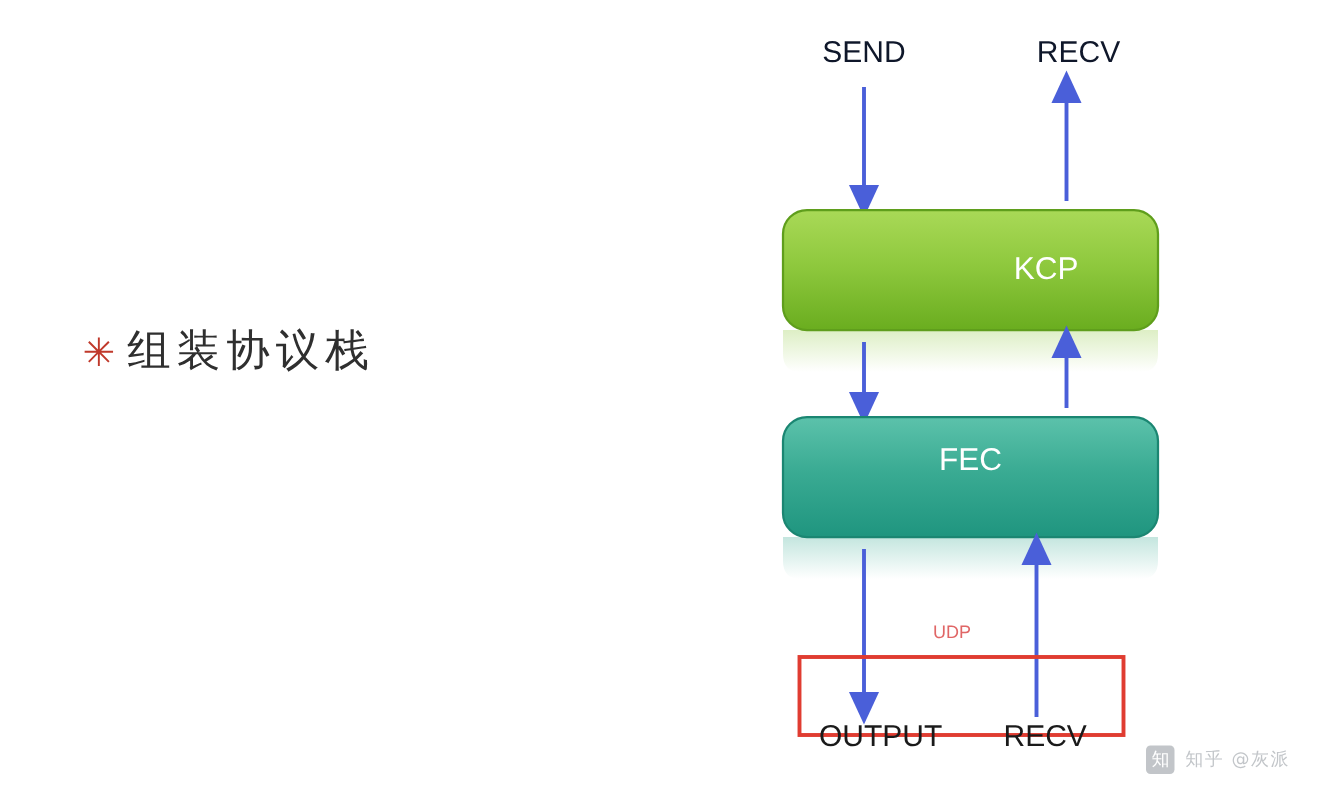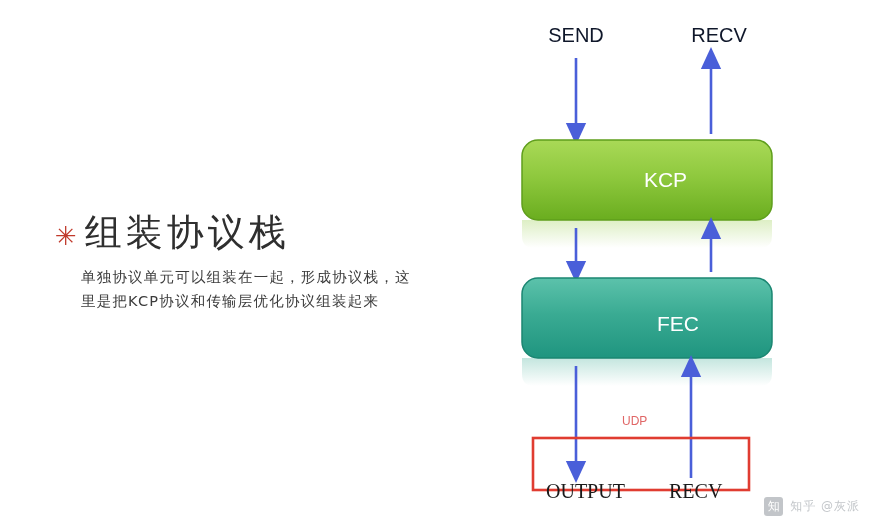--- a/index.html
+++ b/index.html
@@ -34,21 +34,21 @@
   }
   .asterisk {
     color: #c0392b;
     font-size: 26px;
     line-height: 26px;
     margin-right: 8px;
     margin-top: 8px;
     font-family: "DejaVu Sans", sans-serif;
   }
   .heading-text {
-    font-size: 37px;
+    font-size: 29px;
     letter-spacing: 4px;
     color: #2f2f2f;
     font-weight: normal;
     font-family: "DejaVu Sans", sans-serif;
     line-height: 36px;
   }
   .body-text {
     margin-top: 14px;
     margin-left: 26px;
     width: 340px;
@@ -91,21 +91,21 @@
   .udp-label {
     position: absolute;
     font-size: 12px;
     color: #e06666;
     font-family: "Liberation Sans", sans-serif;
   }
   .io-label {
     position: absolute;
     font-size: 20px;
     color: #1a1a1a;
-    font-family: Liberation Serif, serif;
+    font-family: Liberation Sans, sans-serif;
   }
 
   
   .watermark {
     position: absolute;
     right: 18px;
     bottom: 12px;
     display: flex;
     align-items: center;
     gap: 7px;
@@ -132,21 +132,20 @@
 </head>
 <body>
 
 <div id="stage">
 
   <div class="left-panel">
     <div class="heading-row">
       <span class="asterisk">✳</span>
       <span class="heading-text">组装协议栈</span>
     </div>
-    <div class="body-text">单独协议单元可以组装在一起，形成协议栈，这里是把KCP协议和传输层优化协议组装起来</div>
   </div>
 
   <div class="diagram">
 
     <svg class="diagram-svg" viewBox="0 0 378 528">
       <defs>
         <linearGradient id="kcpGrad" x1="0" y1="0" x2="0" y2="1">
           <stop offset="0%" stop-color="#a9d957"></stop>
           <stop offset="45%" stop-color="#8fc93e"></stop>
           <stop offset="100%" stop-color="#6aad1f"></stop>
@@ -188,22 +187,22 @@
       <line x1="76" y1="366" x2="76" y2="472" stroke="#4a5fd9" stroke-width="2.6" marker-end="url(#arrowHead)"></line>
 
       <line x1="191" y1="478" x2="191" y2="366" stroke="#4a5fd9" stroke-width="2.6" marker-end="url(#arrowHead)"></line>
 
       <rect x="33" y="438" width="216" height="52" fill="none" stroke="#e03c31" stroke-width="2.6"></rect>
     </svg>
 
     <div class="stack-label" style="left:26px; top:24px; width:100px;">SEND</div>
     <div class="stack-label" style="left:169px; top:24px; width:100px;">RECV</div>
 
-    <div class="node-label" style="left:22px; top:168px; width:287px;">KCP</div>
-    <div class="node-label" style="left:22px; top:312px; width:250px;padding-left:31px;">FEC</div>
+    <div class="node-label" style="left:22px; top:168px; width:287px;padding-left:32px;">KCP</div>
+    <div class="node-label" style="left:22px; top:295px; width:250px;">FEC</div>
 
     <div class="udp-label" style="left:122px; top:414px;">UDP</div>
 
     <div class="io-label" style="left:46px; top:480px;">OUTPUT</div>
     <div class="io-label" style="left:169px; top:480px;">RECV</div>
   </div>
 
   <div class="watermark">
     <span class="wm-logo">知</span>
     <span class="wm-text">知乎 @灰派</span>

